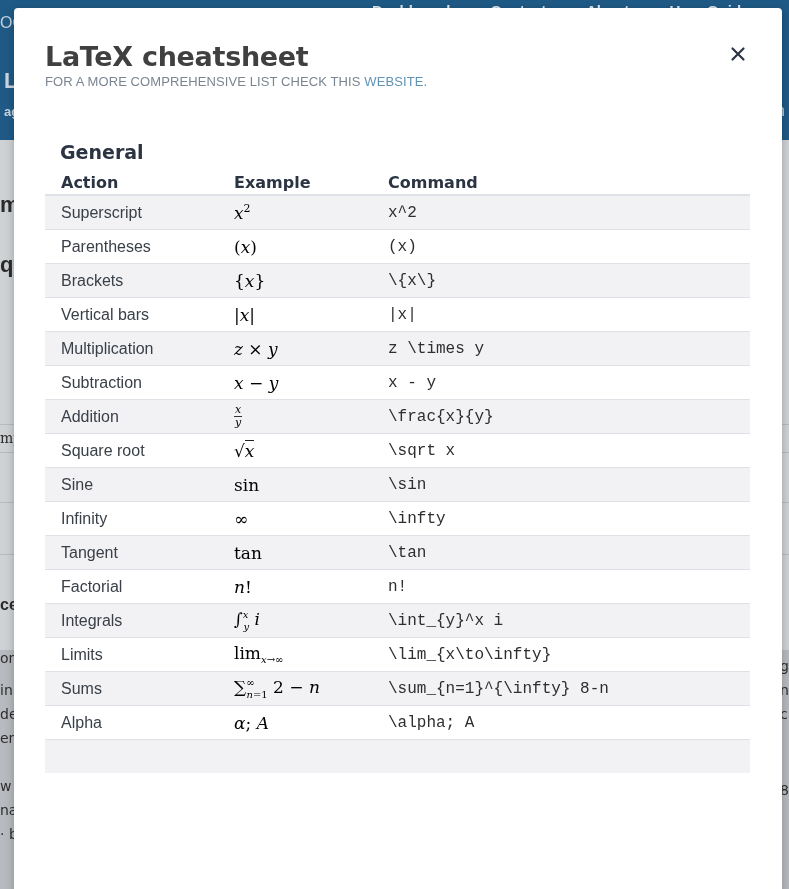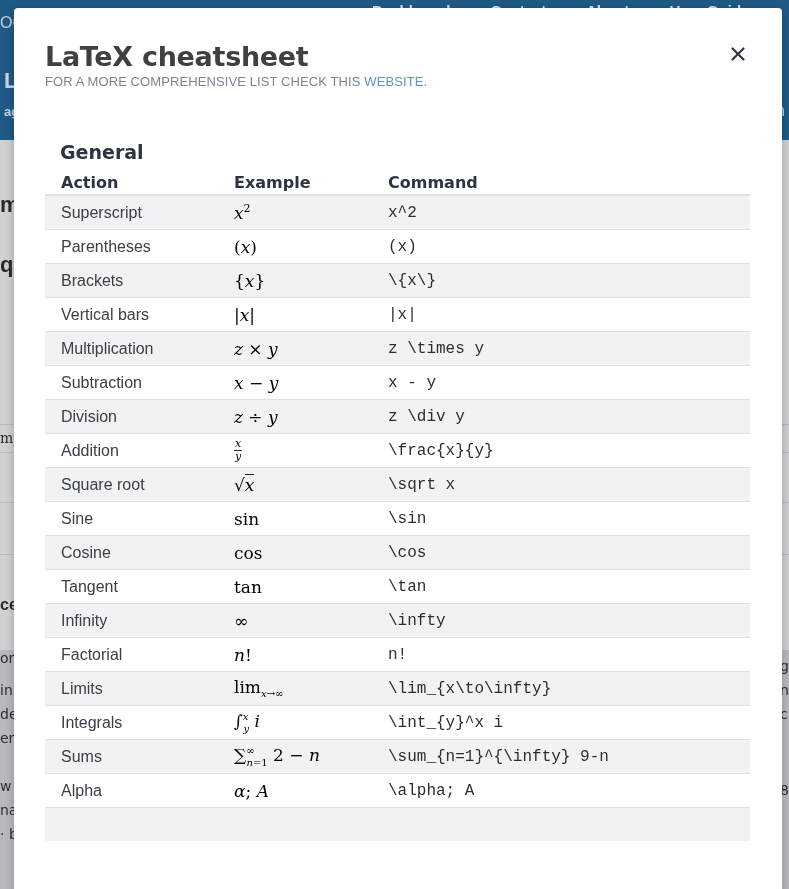--- a/index.html
+++ b/index.html
@@ -175,74 +175,64 @@
       <tr>
         <td class="c-action">Multiplication</td>
         <td class="c-example math"><i>z</i> × <i>y</i></td>
         <td class="c-command">z \times y</td>
       </tr>
       <tr>
         <td class="c-action">Subtraction</td>
         <td class="c-example math"><i>x</i> − <i>y</i></td>
         <td class="c-command">x - y</td>
       </tr>
-      <tr>
-        <td class="c-action">Division</td>
-        <td class="c-example math"><i>z</i> ÷ <i>y</i></td>
-        <td class="c-command">z \div y</td>
-      </tr>
       <tr class="tall-row">
         <td class="c-action">Addition</td>
         <td class="c-example math"><span class="frac"><span class="num"><i>x</i></span><span class="den"><i>y</i></span></span></td>
         <td class="c-command">\frac{x}{y}</td>
       </tr>
       <tr class="tall-row">
         <td class="c-action">Square root</td>
         <td class="c-example math">√<span style="border-top:1px solid #222;"><i>x</i></span></td>
         <td class="c-command">\sqrt x</td>
       </tr>
       <tr>
         <td class="c-action">Sine</td>
         <td class="c-example">sin</td>
         <td class="c-command">\sin</td>
       </tr>
       <tr>
-        <td class="c-action">Cosine</td>
-        <td class="c-example">cos</td>
-        <td class="c-command">\cos</td>
+        <td class="c-action">Infinity</td>
+        <td class="c-example">∞</td>
+        <td class="c-command">\infty</td>
       </tr>
       <tr>
         <td class="c-action">Tangent</td>
         <td class="c-example">tan</td>
         <td class="c-command">\tan</td>
       </tr>
       <tr>
-        <td class="c-action">Infinity</td>
-        <td class="c-example">∞</td>
-        <td class="c-command">\infty</td>
-      </tr>
-      <tr>
         <td class="c-action">Factorial</td>
         <td class="c-example math"><i>n</i>!</td>
         <td class="c-command">n!</td>
       </tr>
       <tr>
+        <td class="c-action">Integrals</td>
+        <td class="c-example math">∫<sup style="font-size:10px;"><i>x</i></sup><sub style="font-size:10px;margin-left:-5px;"><i>y</i></sub> <i>i</i></td>
+        <td class="c-command">\int_{y}^x i</td>
+      </tr>
+      <tr>
         <td class="c-action">Limits</td>
         <td class="c-example math">lim<sub style="font-size:10px;"><i>x</i>→∞</sub></td>
         <td class="c-command">\lim_{x\to\infty}</td>
       </tr>
-      <tr>
-        <td class="c-action">Integrals</td>
-        <td class="c-example math">∫<sup style="font-size:10px;"><i>x</i></sup><sub style="font-size:10px;margin-left:-5px;"><i>y</i></sub> <i>i</i></td>
-        <td class="c-command">\int_{y}^x i</td>
-      </tr>
       <tr class="tall-row">
         <td class="c-action">Sums</td>
         <td class="c-example math">∑<sup style="font-size:10px;">∞</sup><sub style="font-size:10px;margin-left:-8px;"><i>n</i>=1</sub> 2 − <i>n</i></td>
-        <td class="c-command">\sum_{n=1}^{\infty} 9-n</td>
+        <td class="c-command">\sum_{n=1}^{\infty} 8-n</td>
       </tr>
       <tr>
         <td class="c-action">Alpha</td>
         <td class="c-example math"><i>α</i>; <i>A</i></td>
         <td class="c-command">\alpha; A</td>
       </tr>
       <tr>
         <td class="c-action"></td>
         <td class="c-example"></td>
         <td class="c-command"></td>

